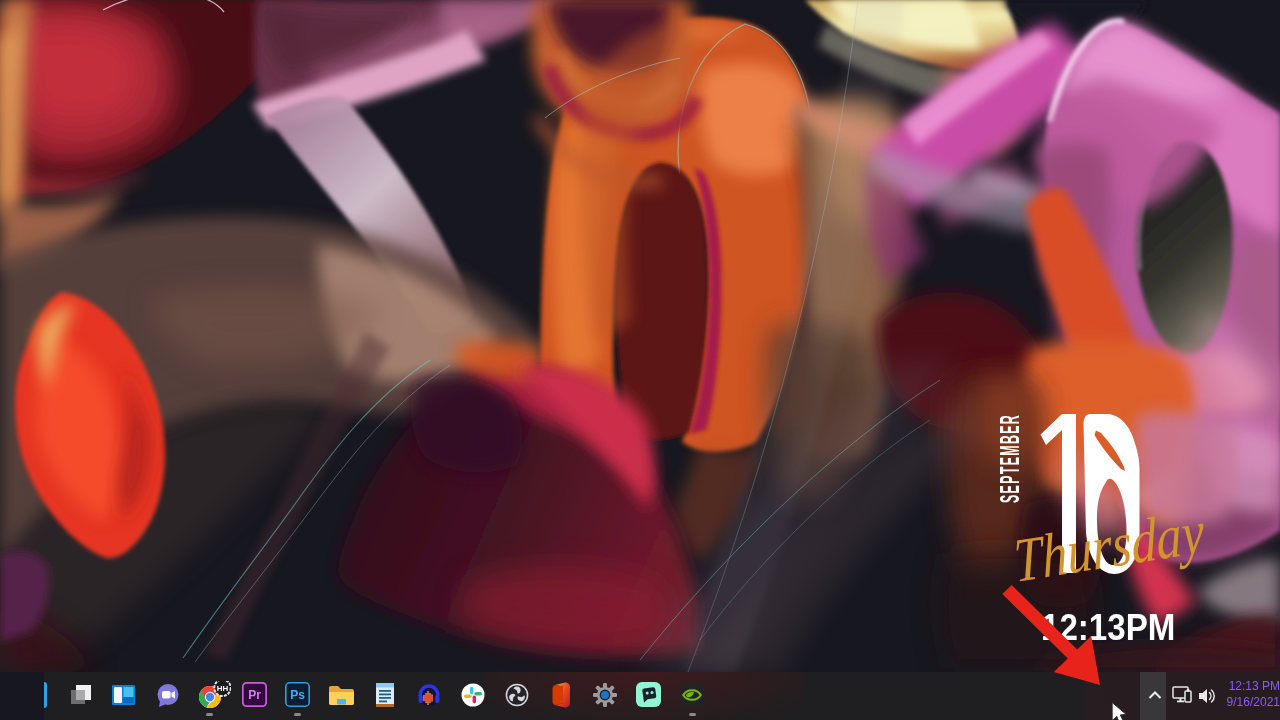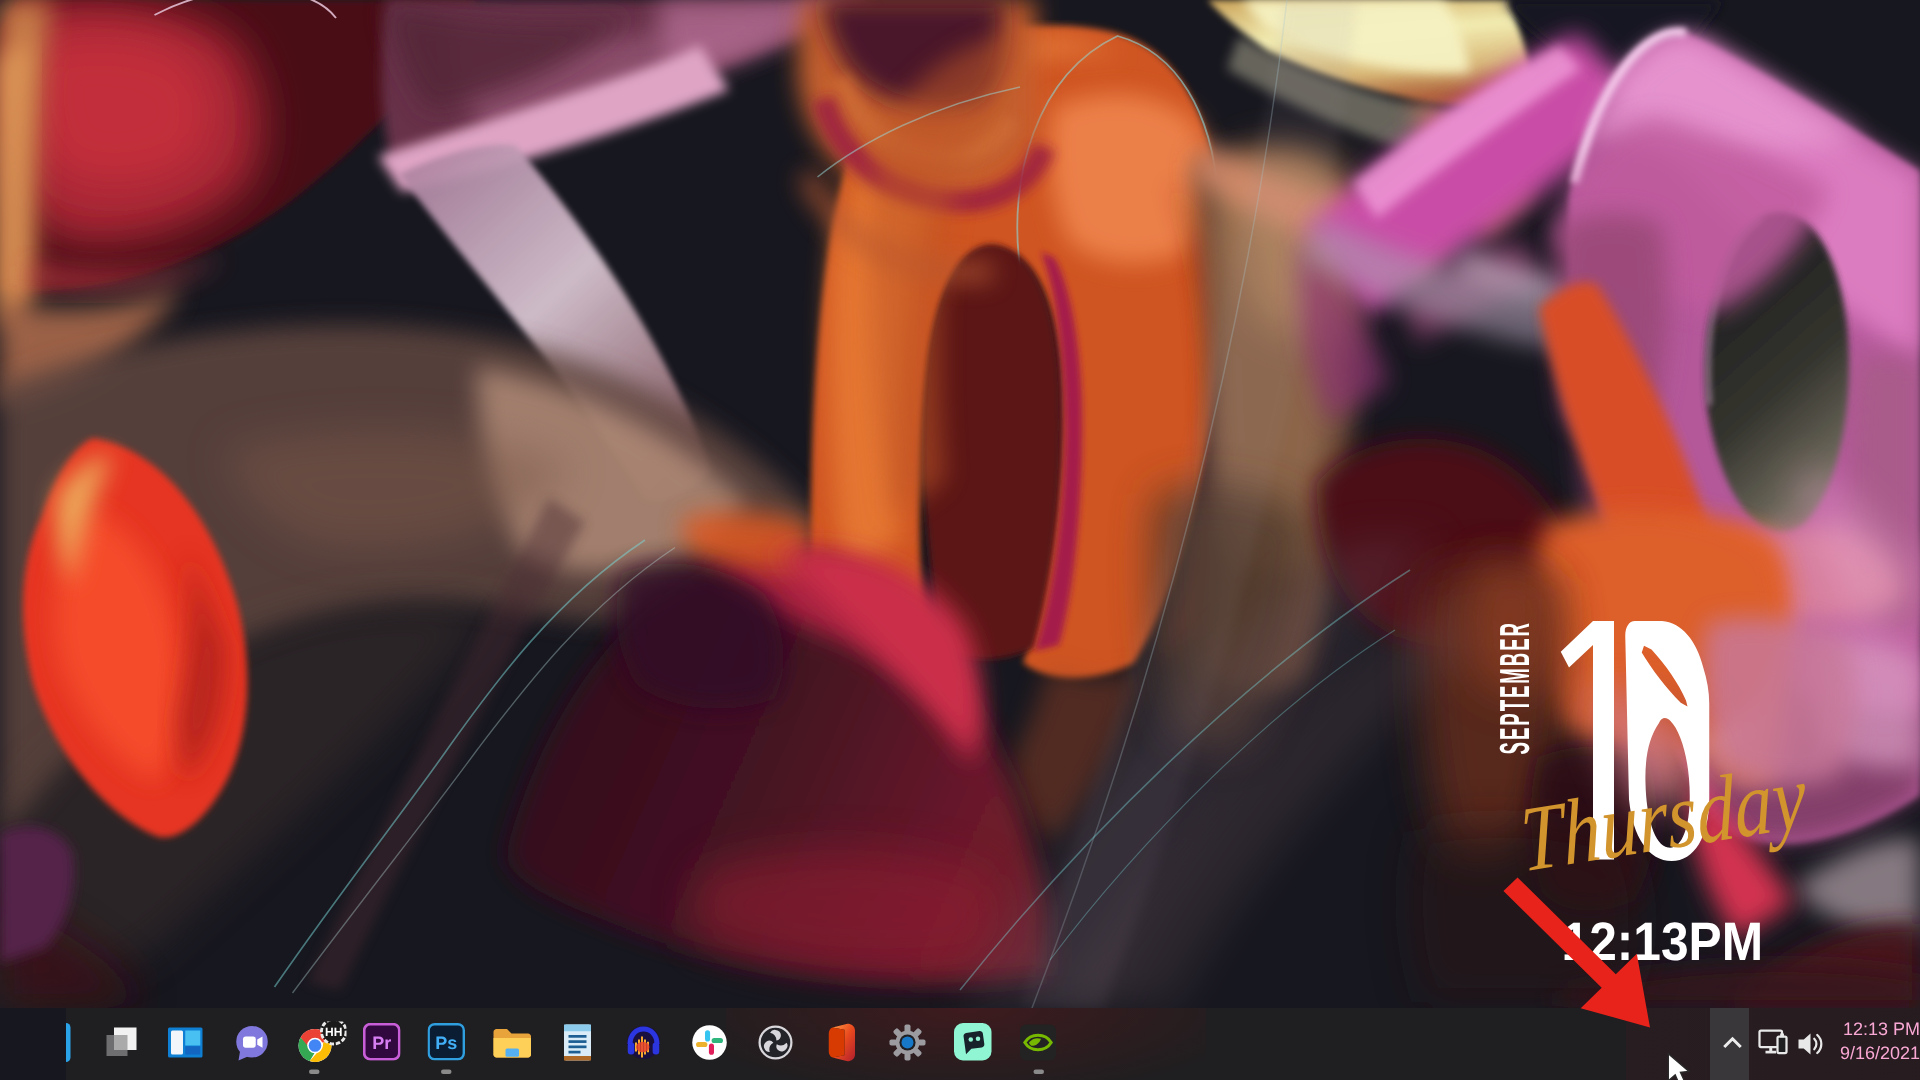--- a/index.html
+++ b/index.html
@@ -348,20 +348,20 @@
 <rect x="5" y="14.5" width="7" height="1.8" fill="#e8e8e8"></rect>
 <rect x="7.5" y="12" width="2" height="3" fill="#e8e8e8"></rect>
 <rect x="13" y="5" width="6" height="11" rx="1" fill="#1f1e20" stroke="#e8e8e8" stroke-width="1.5"></rect>
 <rect x="14.8" y="3" width="2.5" height="2.5" fill="#e8e8e8"></rect>
 </svg>
 
 <svg style="position:absolute;left:1153px;top:14px" width="22" height="20" viewBox="0 0 22 20">
 <path d="M2,7 L5.5,7 L10,3 L10,17 L5.5,13 L2,13 Z" fill="#e8e8e8"></path>
 <path d="M12.5,6.5 A5,5 0 0 1 12.5,13.5 M14.5,4 A8,8 0 0 1 14.5,16" fill="none" stroke="#e8e8e8" stroke-width="1.5" stroke-linecap="round"></path>
 </svg>
-<div style="position:absolute;left:1178px;top:6px;width:58px;height:36px;color:#f9a8d4;font-size:12px;text-align:right;line-height:16px;">12:13 PM<br>9/16/2021</div>
+<div style="position:absolute;left:1178px;top:6px;width:58px;height:36px;color:#8b5cf6;font-size:12px;text-align:right;line-height:16px;">12:13 PM<br>9/16/2021</div>
 <div style="position:absolute;left:1242px;top:15px;width:18px;height:18px;border-radius:50%;background:#ee7e62;color:#222;font-size:11px;font-weight:bold;text-align:center;line-height:18px;">3</div>
 </div>
 
 <svg style="position:absolute;left:1111px;top:702px;z-index:60" width="20" height="24" viewBox="0 0 20 24">
 <path d="M1.2,0.5 L1.2,18.5 L5.8,14.5 L8.6,21 L12.2,19.2 L9.3,12.9 L15,12.3 Z" fill="#fff" stroke="#2a2a2a" stroke-width="0.9"></path>
 </svg>
 </div>
 
 </body></html>

